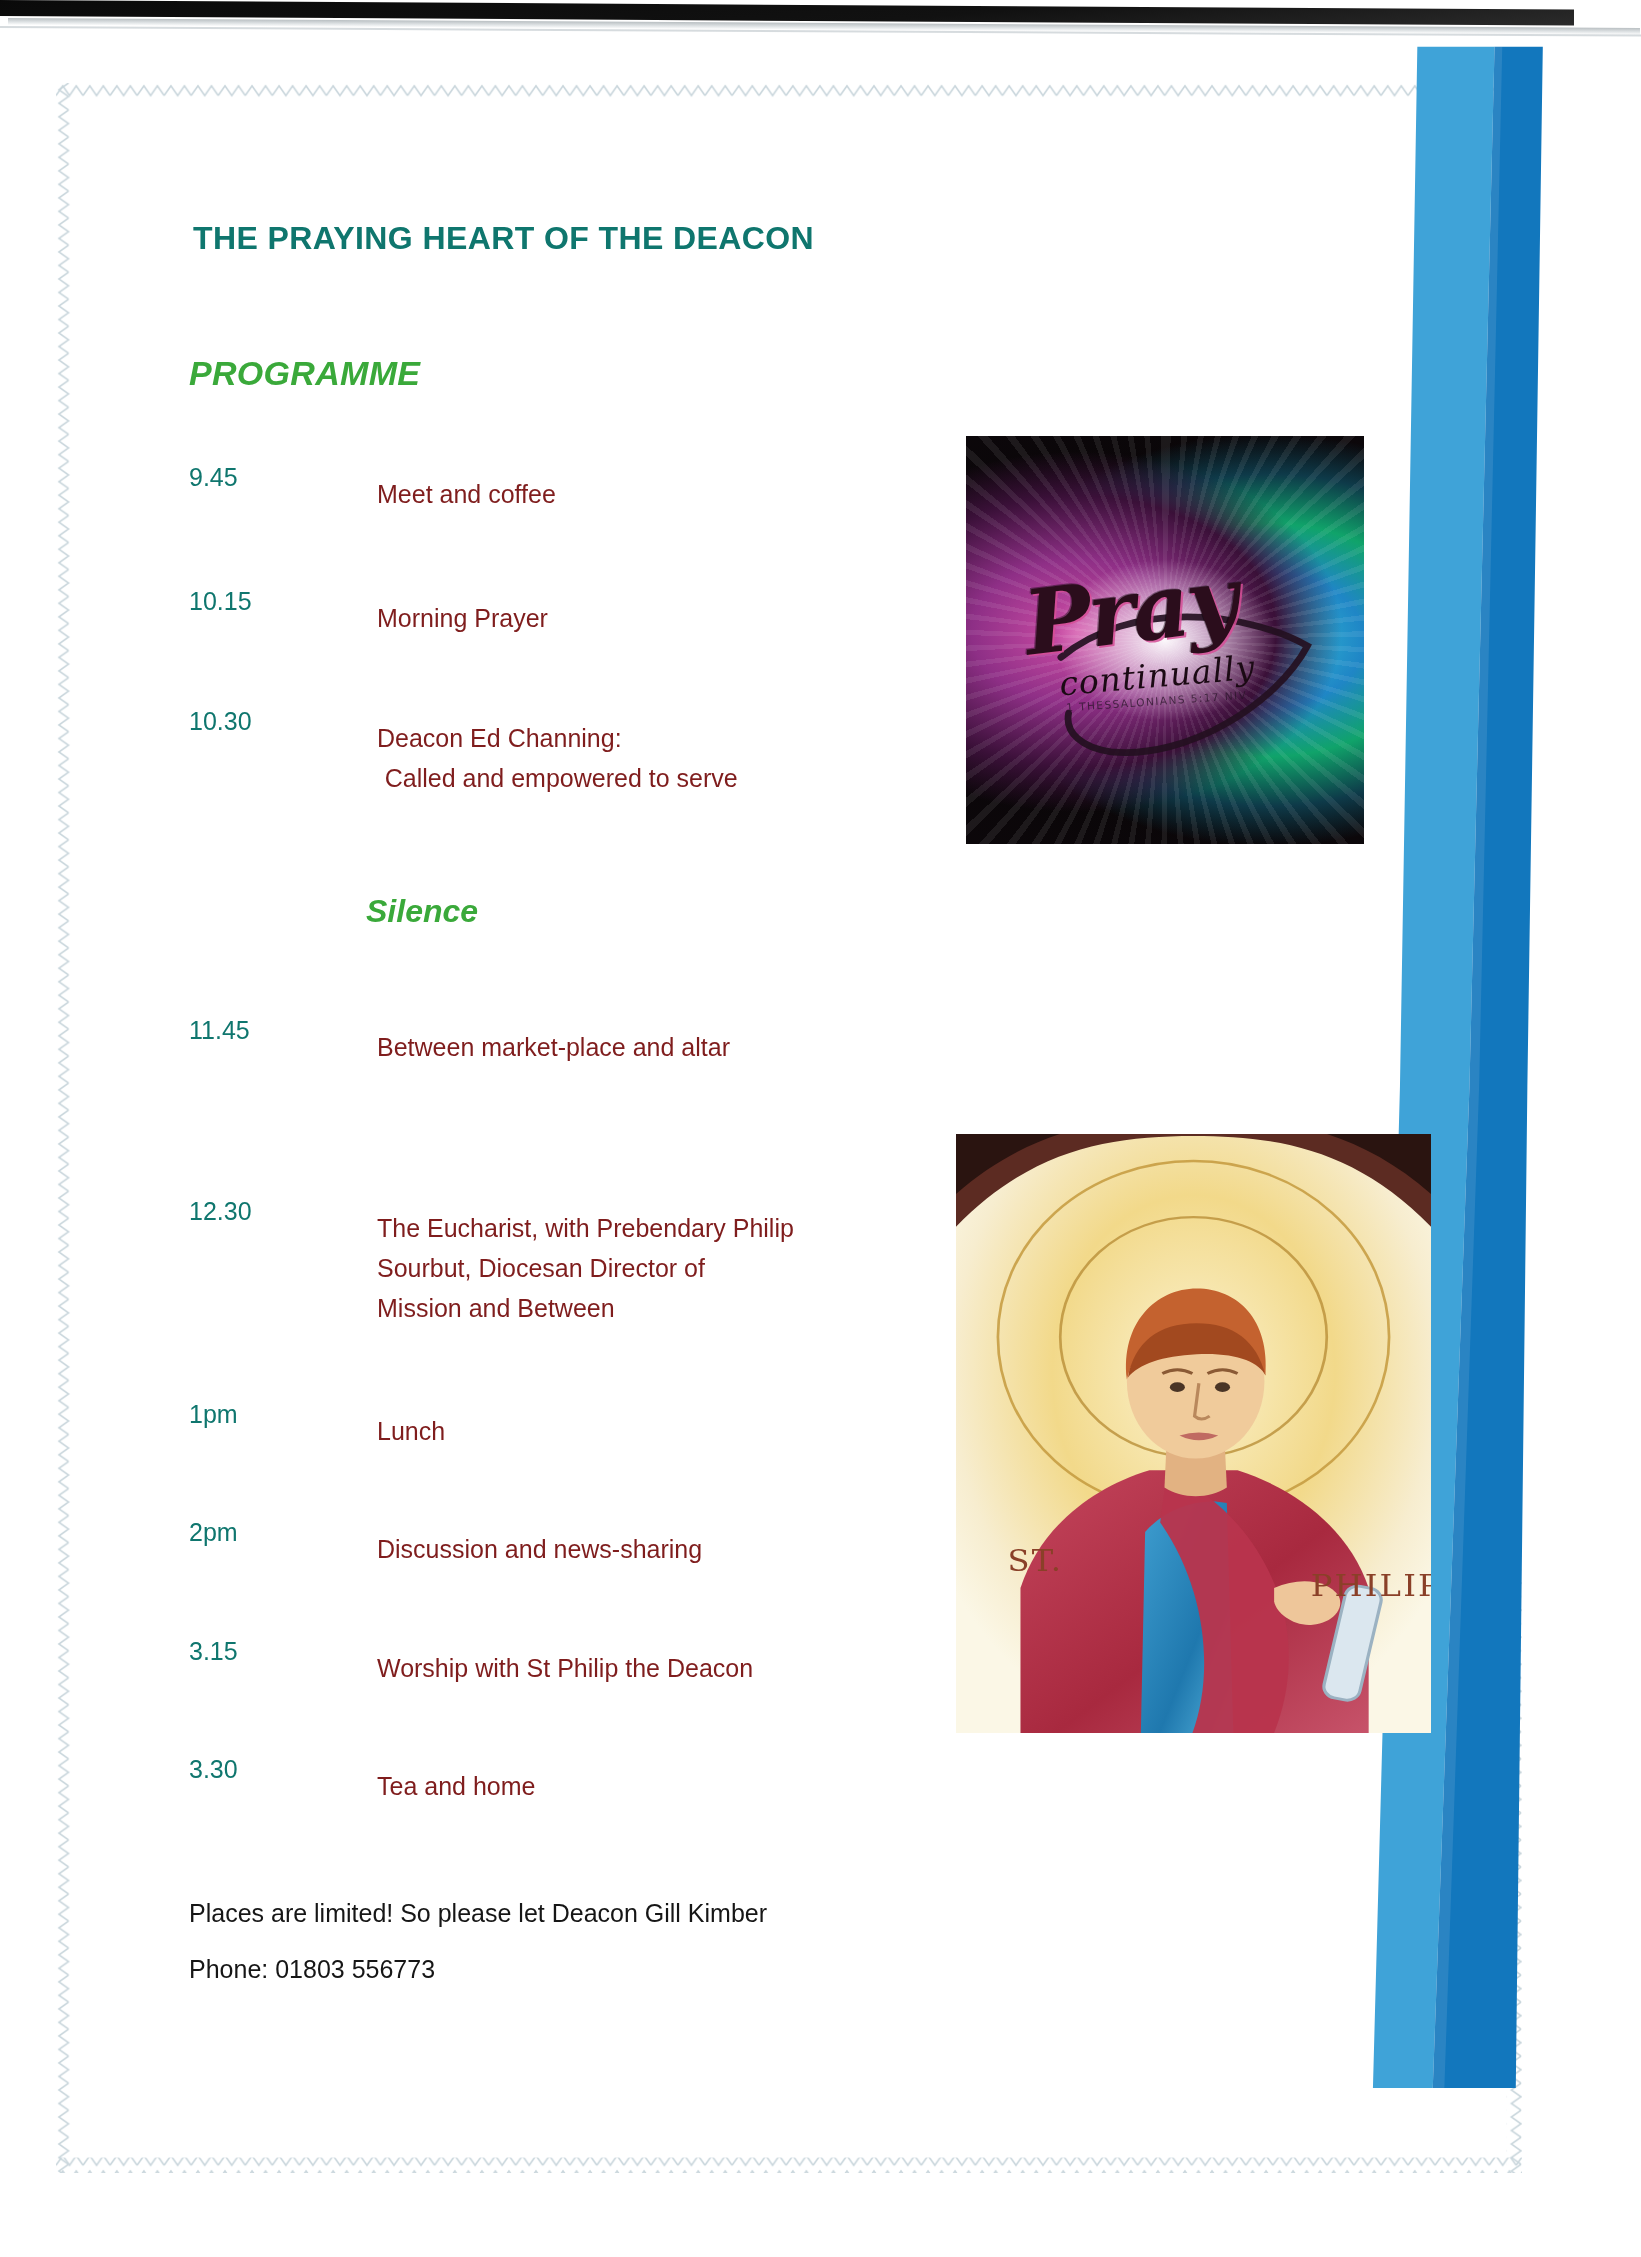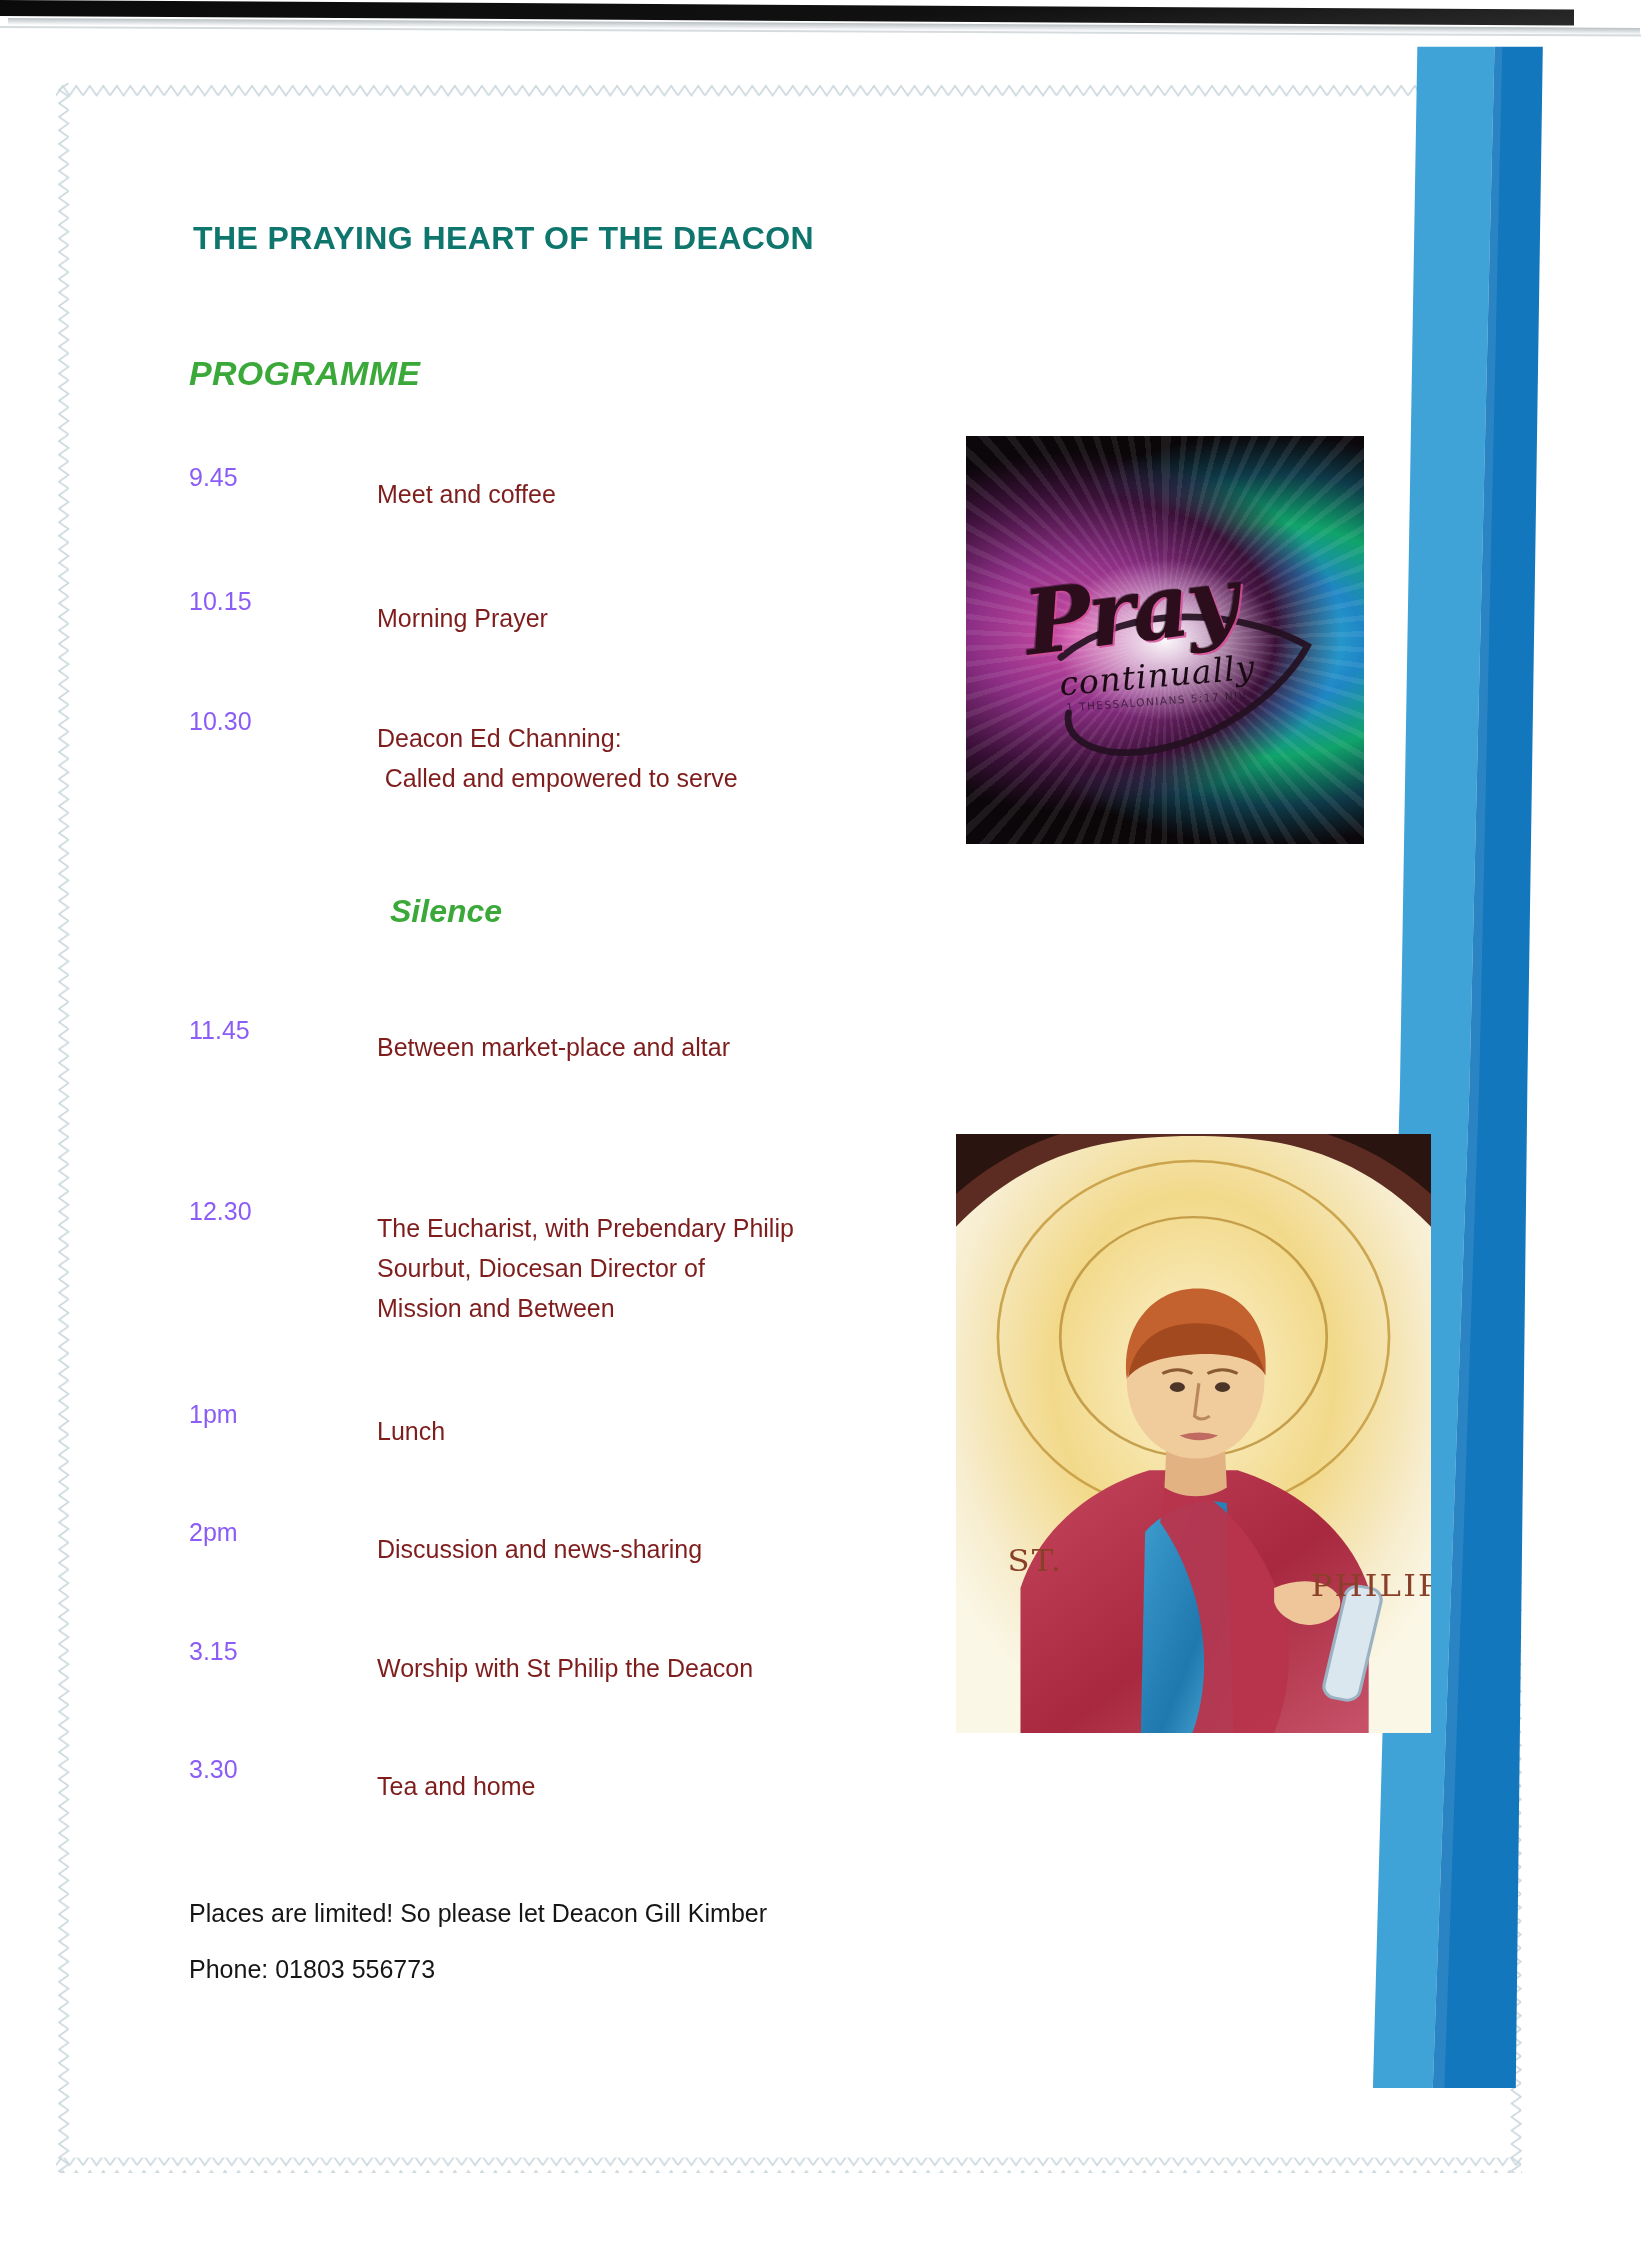--- a/index.html
+++ b/index.html
@@ -103,38 +103,38 @@
   }
   .sched-row {
     position: absolute;
     left: 0;
     width: 966px;
   }
   .sched-time {
     position: absolute;
     left: 189px;
     font-size: 25px;
-    color: #8b5cf6;
+    color: #0f766e;
     white-space: nowrap;
   }
   .sched-desc {
     position: absolute;
     left: 377px;
     width: 521px;
     font-size: 25px;
     line-height: 40px;
     color: #7f1d1d;
     margin-top: 11px;
   }
   .sched-desc .cont-line { display: block; padding-left: 7.7px; }
   .sched-desc .wrap-line { display: block; }
 
   .silence {
     position: absolute;
-    left: 390px;
+    left: 366px;
     top: 893px;
     font-size: 32px;
     font-style: italic;
     font-weight: bold;
     color: #3aa93a;
     white-space: nowrap;
   }
 
   .footer {
     position: absolute;

